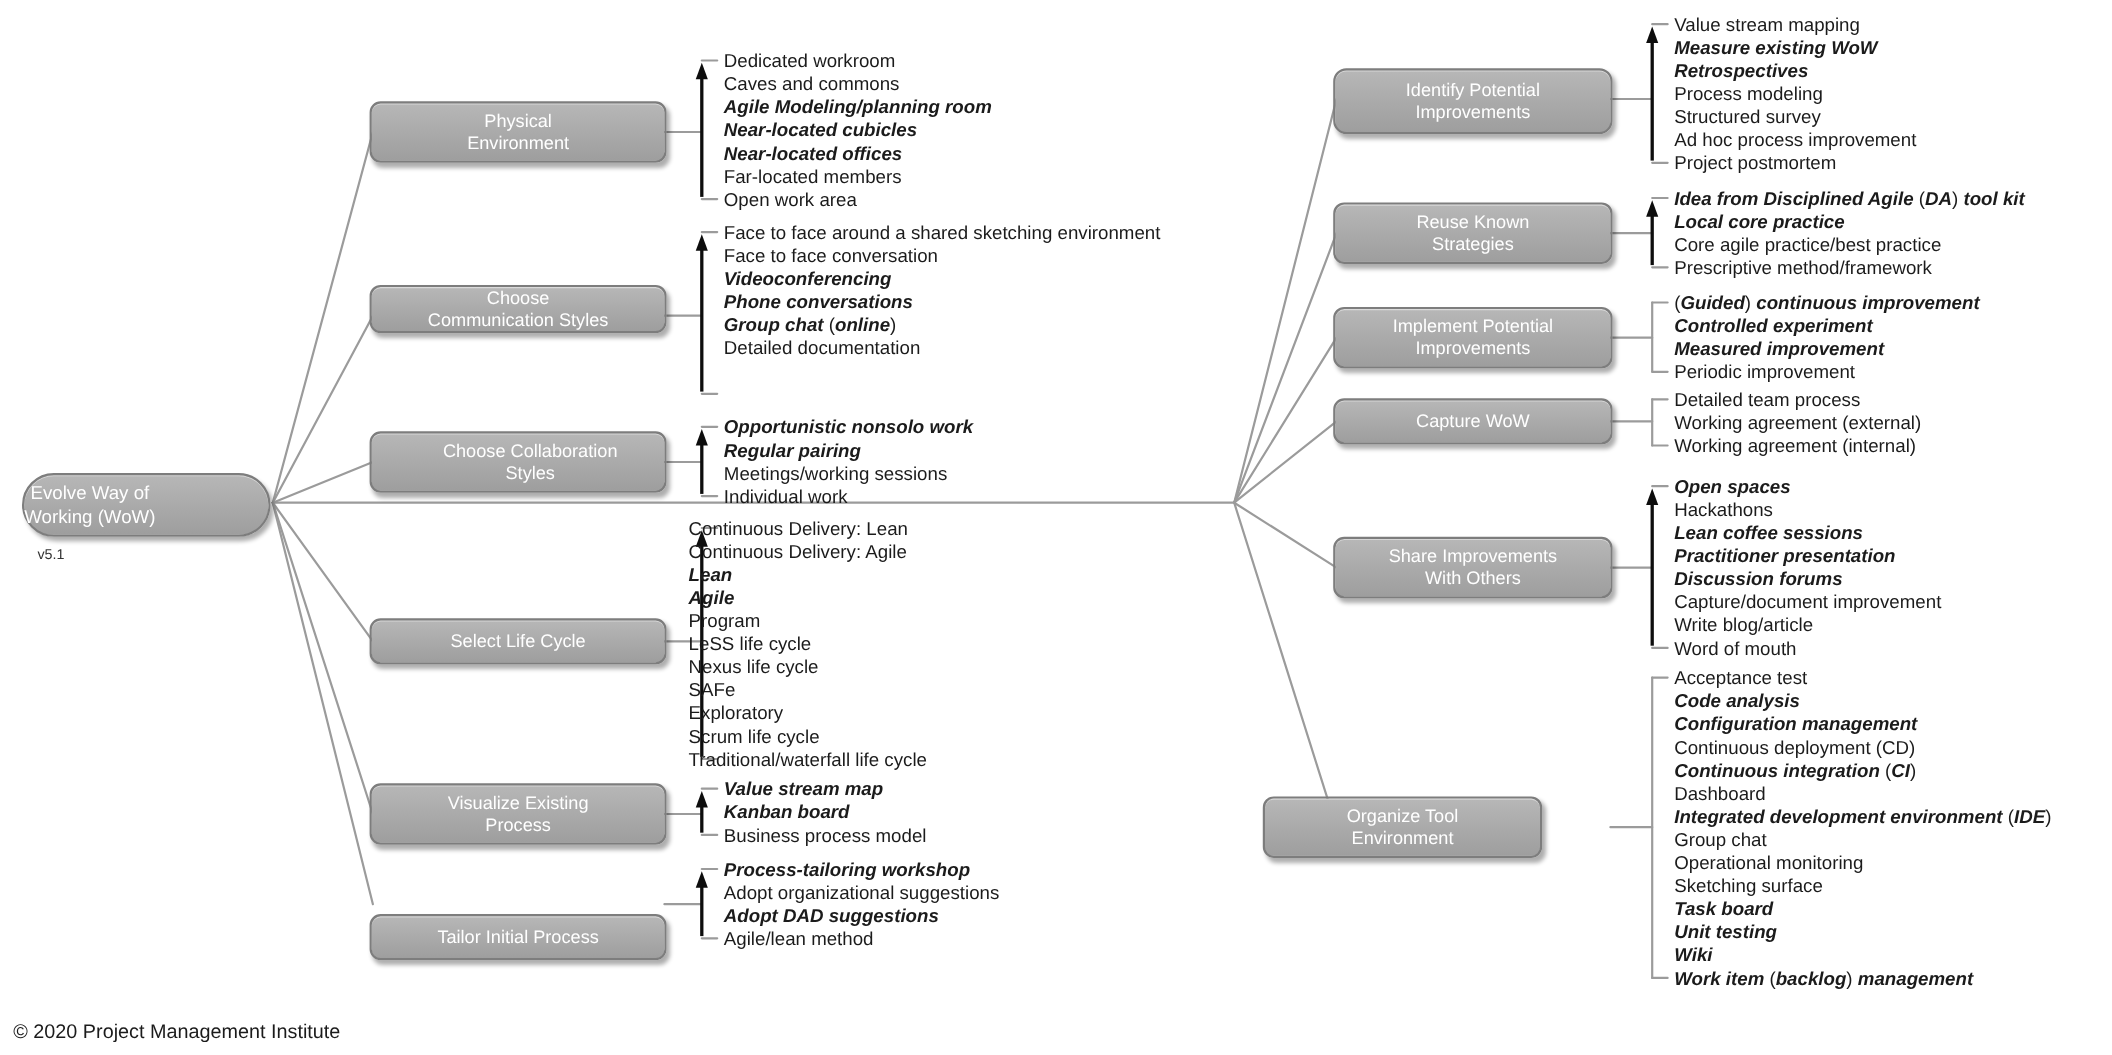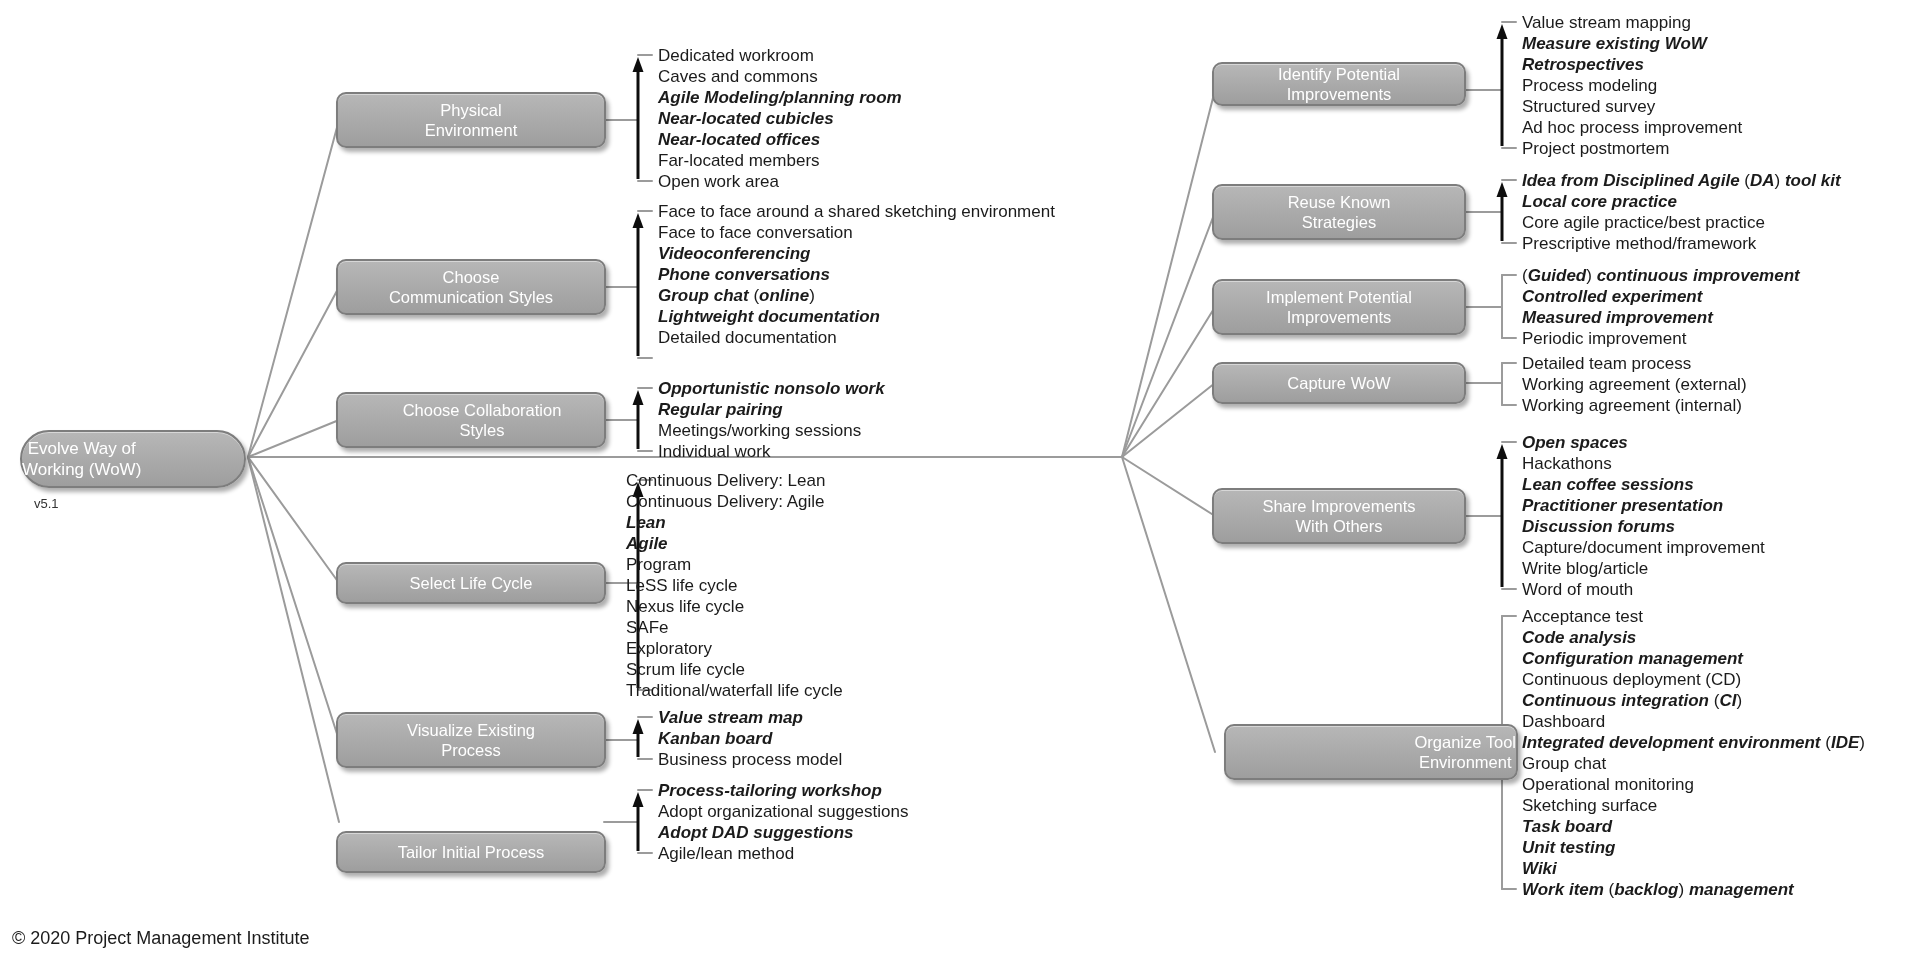--- a/index.html
+++ b/index.html
@@ -122,31 +122,30 @@
       </div>
       <div class="list" style="left: 658px; top: 44.5px;">
         <div class="item">Dedicated workroom</div>
         <div class="item">Caves and commons</div>
         <div class="item b">Agile Modeling/planning room</div>
         <div class="item b">Near-located cubicles</div>
         <div class="item b">Near-located offices</div>
         <div class="item">Far-located members</div>
         <div class="item">Open work area</div>
       </div>
-      <div class="cat-box" style="left: 336px; top: 259px; width: 270px; height: 56px;">
+      <div class="cat-box" style="left: 336px; top: 259px; width: 270px; height: 44px;">
         <span class="label">Choose
 Communication Styles</span>
       </div>
       <div class="list" style="left: 658px; top: 200.5px;">
         <div class="item">Face to face around a shared sketching environment</div>
         <div class="item">Face to face conversation</div>
         <div class="item b">Videoconferencing</div>
         <div class="item b">Phone conversations</div>
         <div class="item b">Group chat <span class="paren">(</span>online<span class="paren">)</span></div>
-        <div class="item b">Lightweight documentation</div>
         <div class="item">Detailed documentation</div>
       </div>
       <div class="cat-box" style="left: 336px; top: 392px; width: 270px; height: 56px; padding-left: 22px;">
         <span class="label">Choose Collaboration
 Styles</span>
       </div>
       <div class="list" style="left: 658px; top: 377.5px;">
         <div class="item b">Opportunistic nonsolo work</div>
         <div class="item b">Regular pairing</div>
         <div class="item">Meetings/working sessions</div>
@@ -179,21 +178,21 @@
       </div>
       <div class="cat-box" style="left: 336px; top: 831px; width: 270px; height: 42px;">
         <span class="label">Tailor Initial Process</span>
       </div>
       <div class="list" style="left: 658px; top: 779.5px;">
         <div class="item b">Process-tailoring workshop</div>
         <div class="item">Adopt organizational suggestions</div>
         <div class="item b">Adopt DAD suggestions</div>
         <div class="item">Agile/lean method</div>
       </div>
-      <div class="cat-box" style="left: 1212px; top: 62px; width: 254px; height: 44px;">
+      <div class="cat-box" style="left: 1212px; top: 62px; width: 254px; height: 60px; border-radius: 12px;">
         <span class="label">Identify Potential
 Improvements</span>
       </div>
       <div class="list" style="left: 1522px; top: 11.5px;">
         <div class="item">Value stream mapping</div>
         <div class="item b">Measure existing WoW</div>
         <div class="item b">Retrospectives</div>
         <div class="item">Process modeling</div>
         <div class="item">Structured survey</div>
         <div class="item">Ad hoc process improvement</div>
@@ -234,21 +233,21 @@
       <div class="list" style="left: 1522px; top: 431.5px;">
         <div class="item b">Open spaces</div>
         <div class="item">Hackathons</div>
         <div class="item b">Lean coffee sessions</div>
         <div class="item b">Practitioner presentation</div>
         <div class="item b">Discussion forums</div>
         <div class="item">Capture/document improvement</div>
         <div class="item">Write blog/article</div>
         <div class="item">Word of mouth</div>
       </div>
-      <div class="cat-box" style="left: 1224px; top: 724px; width: 294px; height: 56px; justify-content: flex-end;">
+      <div class="cat-box" style="left: 1148px; top: 724px; width: 254px; height: 56px;">
         <span class="label">Organize Tool
 Environment</span>
       </div>
       <div class="list" style="left: 1522px; top: 605.5px;">
         <div class="item">Acceptance test</div>
         <div class="item b">Code analysis</div>
         <div class="item b">Configuration management</div>
         <div class="item">Continuous deployment (CD)</div>
         <div class="item b">Continuous integration <span class="paren">(</span>CI<span class="paren">)</span></div>
         <div class="item">Dashboard</div>

